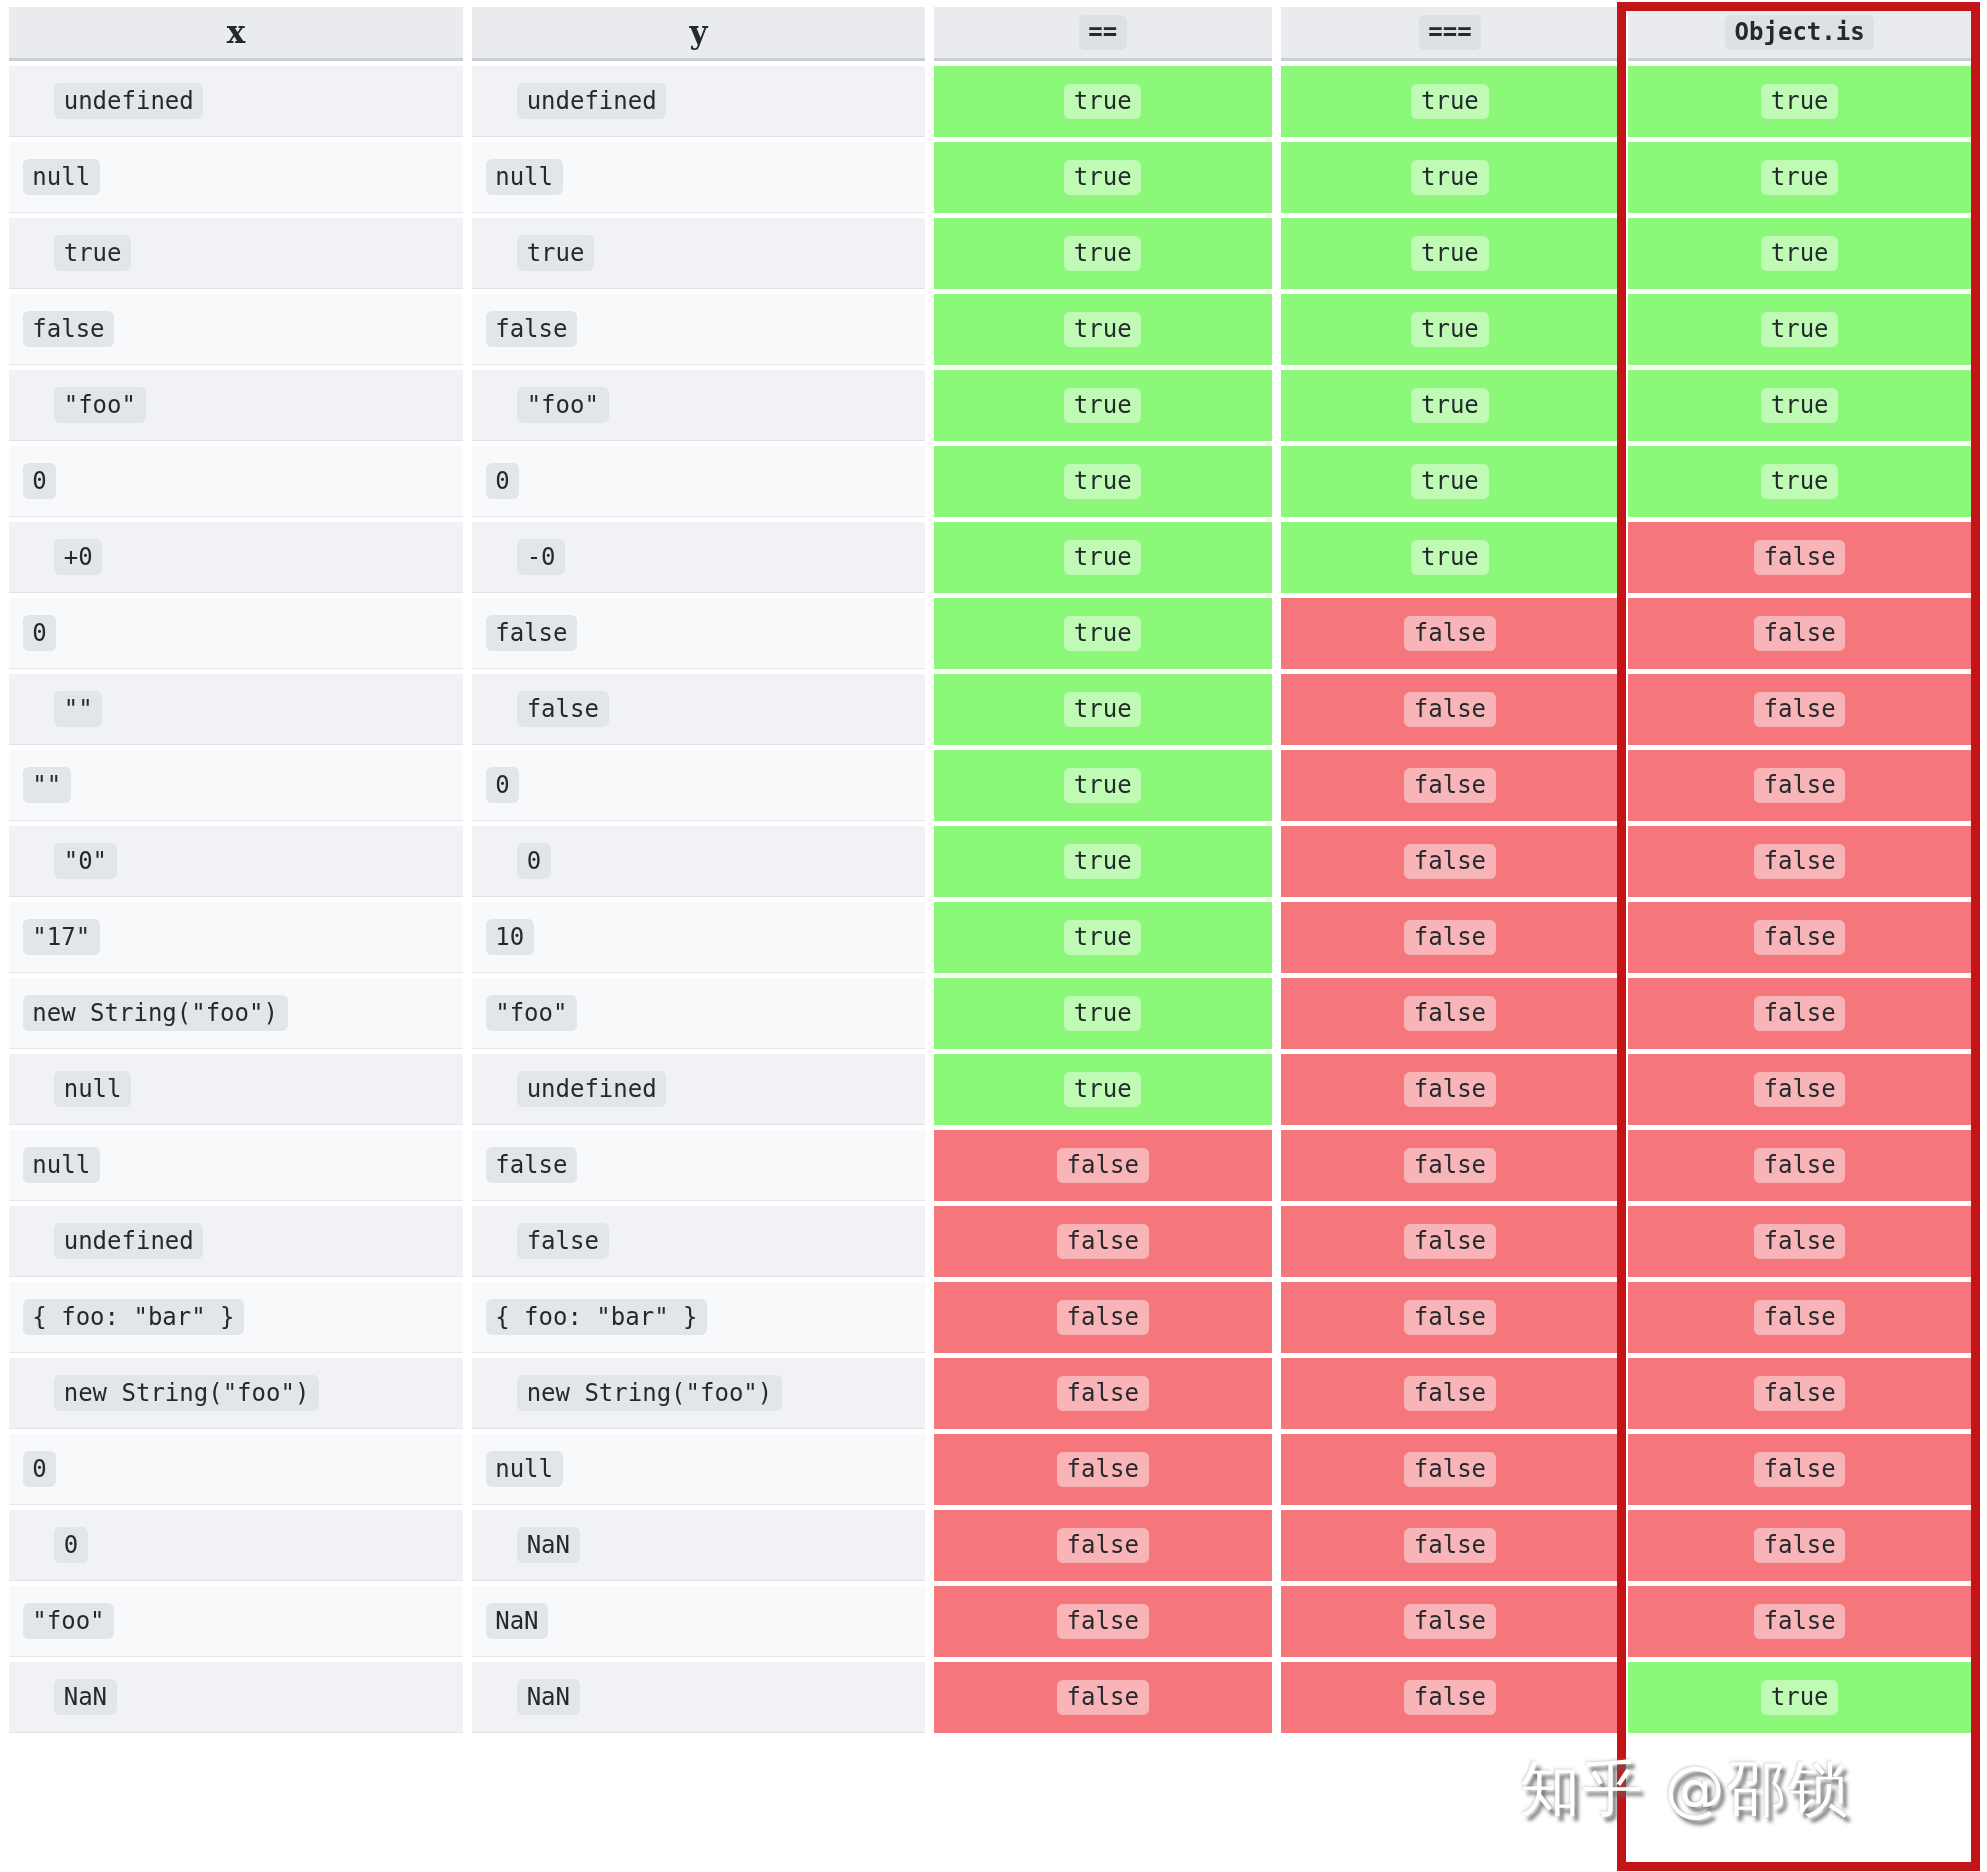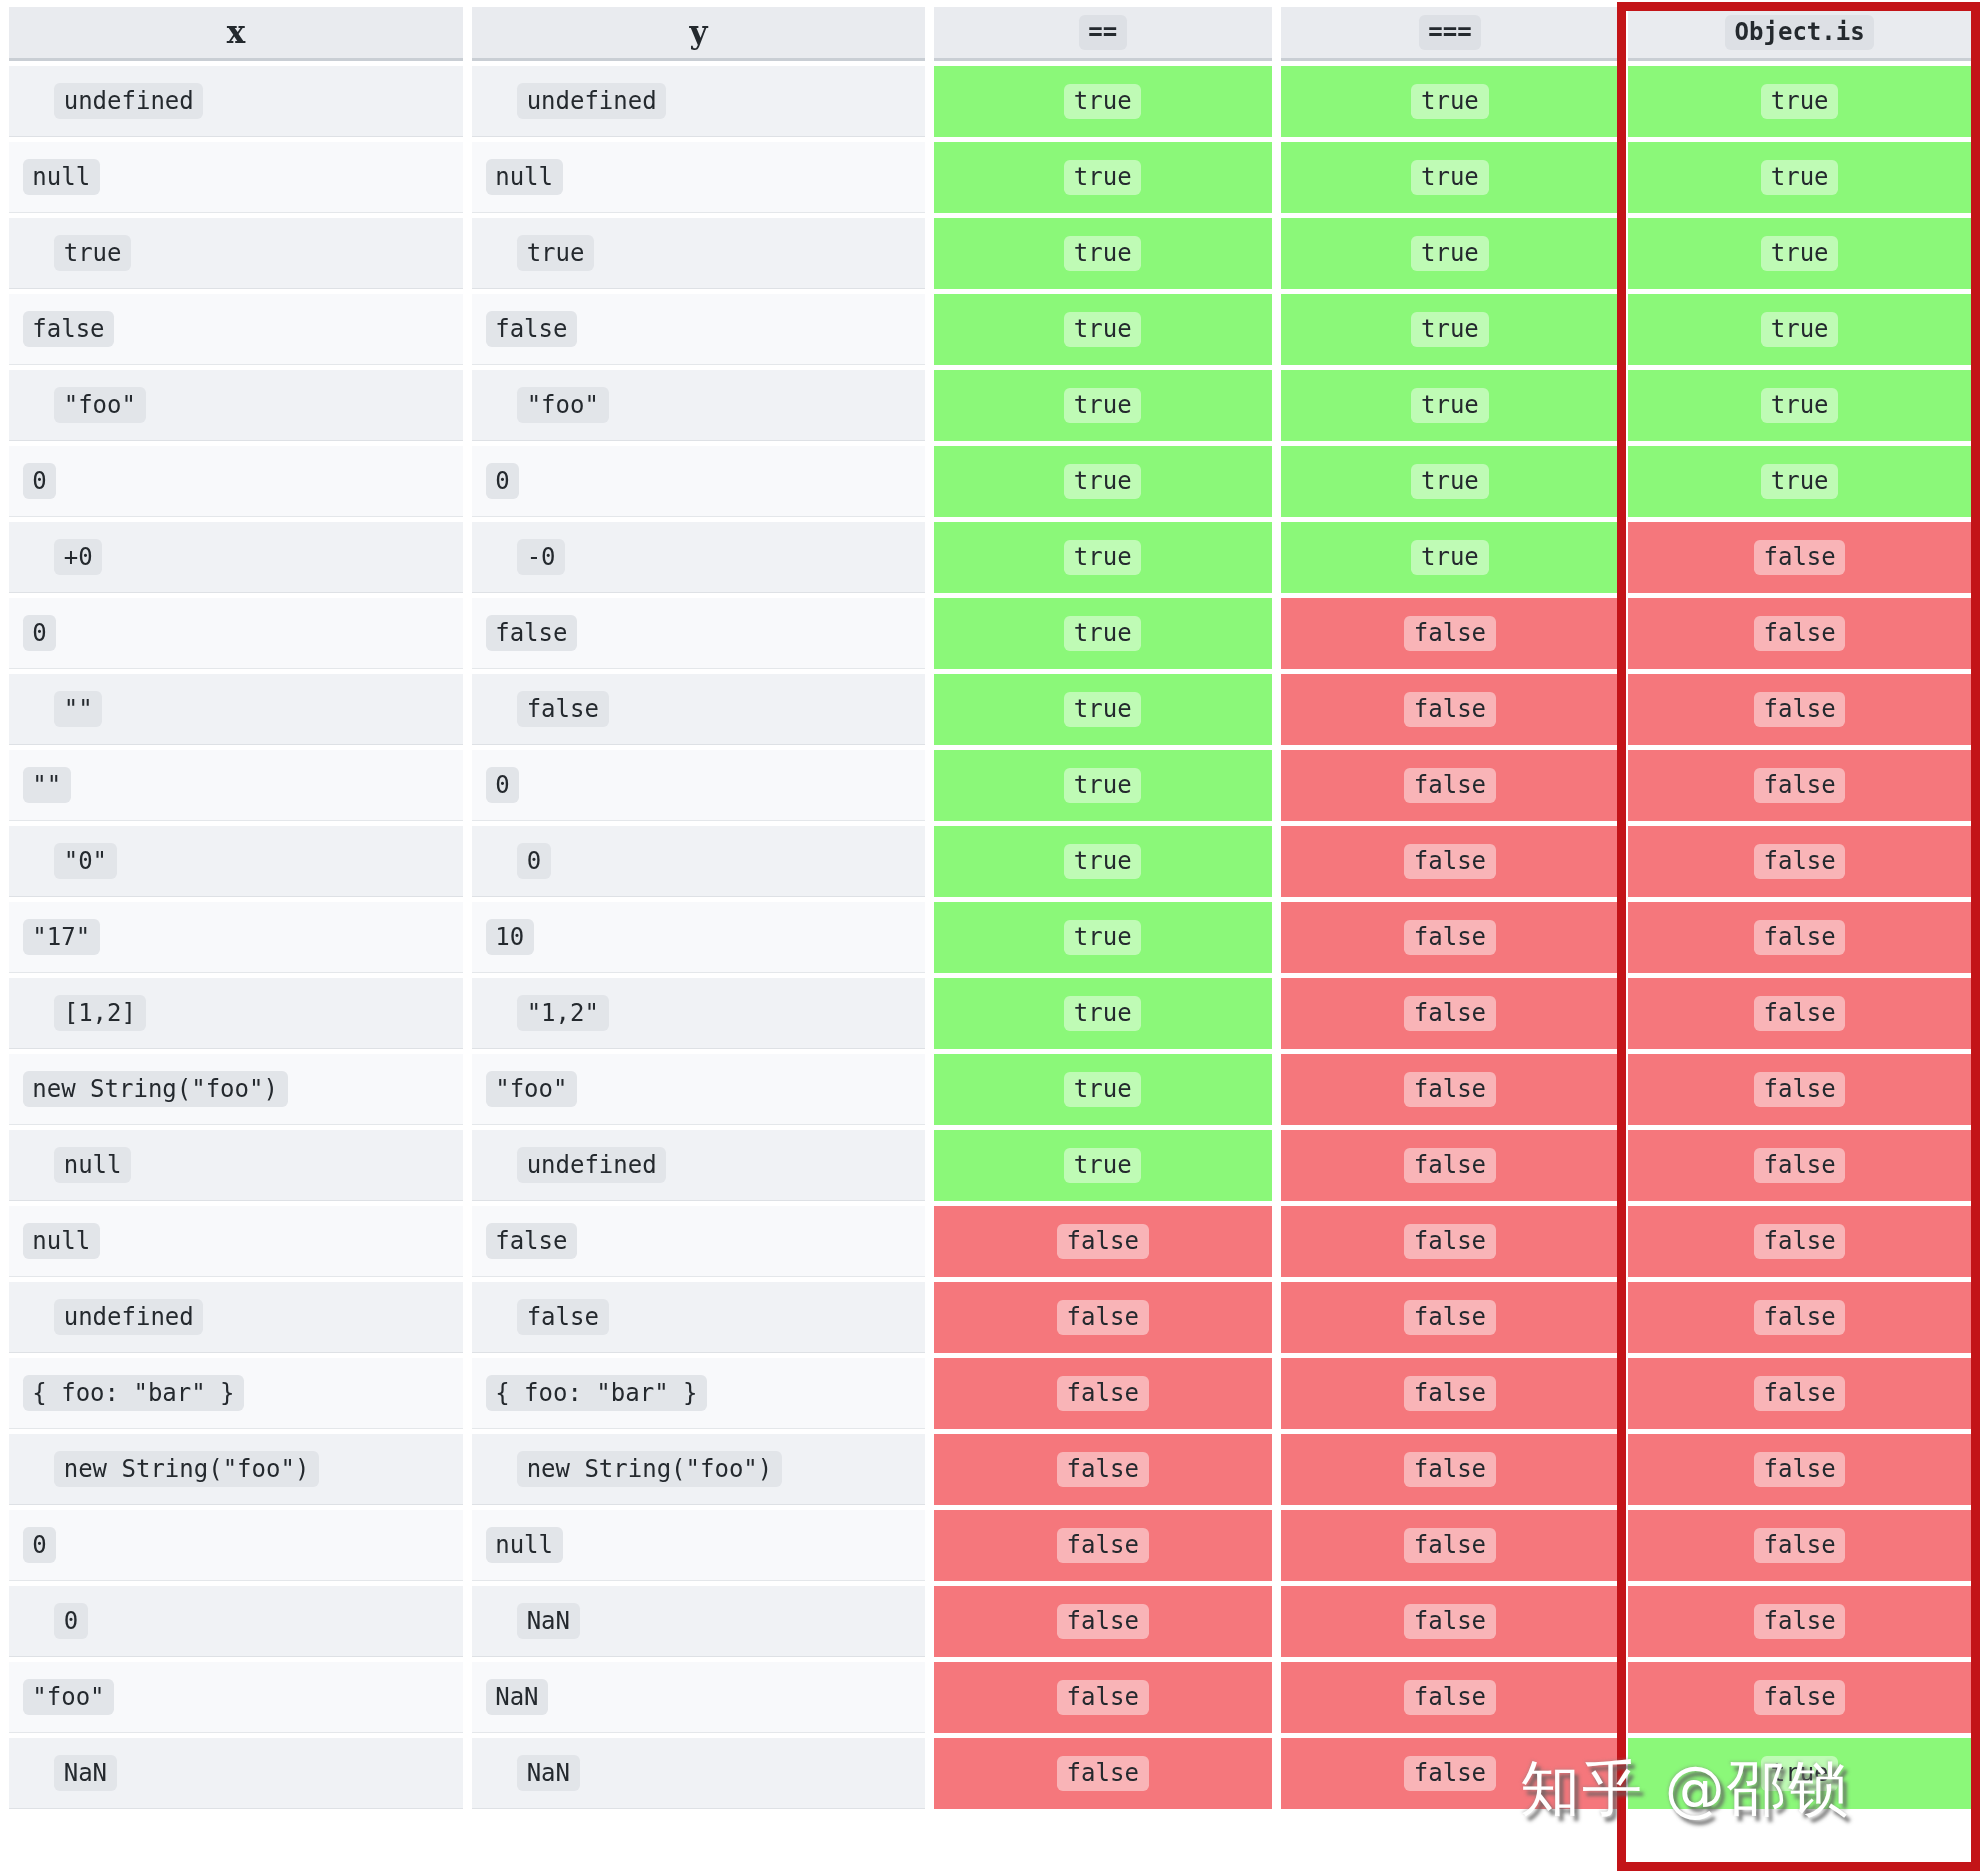--- a/index.html
+++ b/index.html
@@ -214,27 +214,20 @@
         <td class="cell-result res-false"><span class="chip chip-res">false</span></td>
         <td class="cell-result res-false"><span class="chip chip-res">false</span></td>
       </tr>
       <tr class="row-even">
         <td class="cell-code"><span class="chip chip-code">"17"</span></td>
         <td class="cell-code"><span class="chip chip-code">10</span></td>
         <td class="cell-result res-true"><span class="chip chip-res">true</span></td>
         <td class="cell-result res-false"><span class="chip chip-res">false</span></td>
         <td class="cell-result res-false"><span class="chip chip-res">false</span></td>
       </tr>
-      <tr class="row-odd">
-        <td class="cell-code"><span class="chip chip-code">[1,2]</span></td>
-        <td class="cell-code"><span class="chip chip-code">"1,2"</span></td>
-        <td class="cell-result res-true"><span class="chip chip-res">true</span></td>
-        <td class="cell-result res-false"><span class="chip chip-res">false</span></td>
-        <td class="cell-result res-false"><span class="chip chip-res">false</span></td>
-      </tr>
       <tr class="row-even">
         <td class="cell-code"><span class="chip chip-code">new String("foo")</span></td>
         <td class="cell-code"><span class="chip chip-code">"foo"</span></td>
         <td class="cell-result res-true"><span class="chip chip-res">true</span></td>
         <td class="cell-result res-false"><span class="chip chip-res">false</span></td>
         <td class="cell-result res-false"><span class="chip chip-res">false</span></td>
       </tr>
       <tr class="row-odd">
         <td class="cell-code"><span class="chip chip-code">null</span></td>
         <td class="cell-code"><span class="chip chip-code">undefined</span></td>

